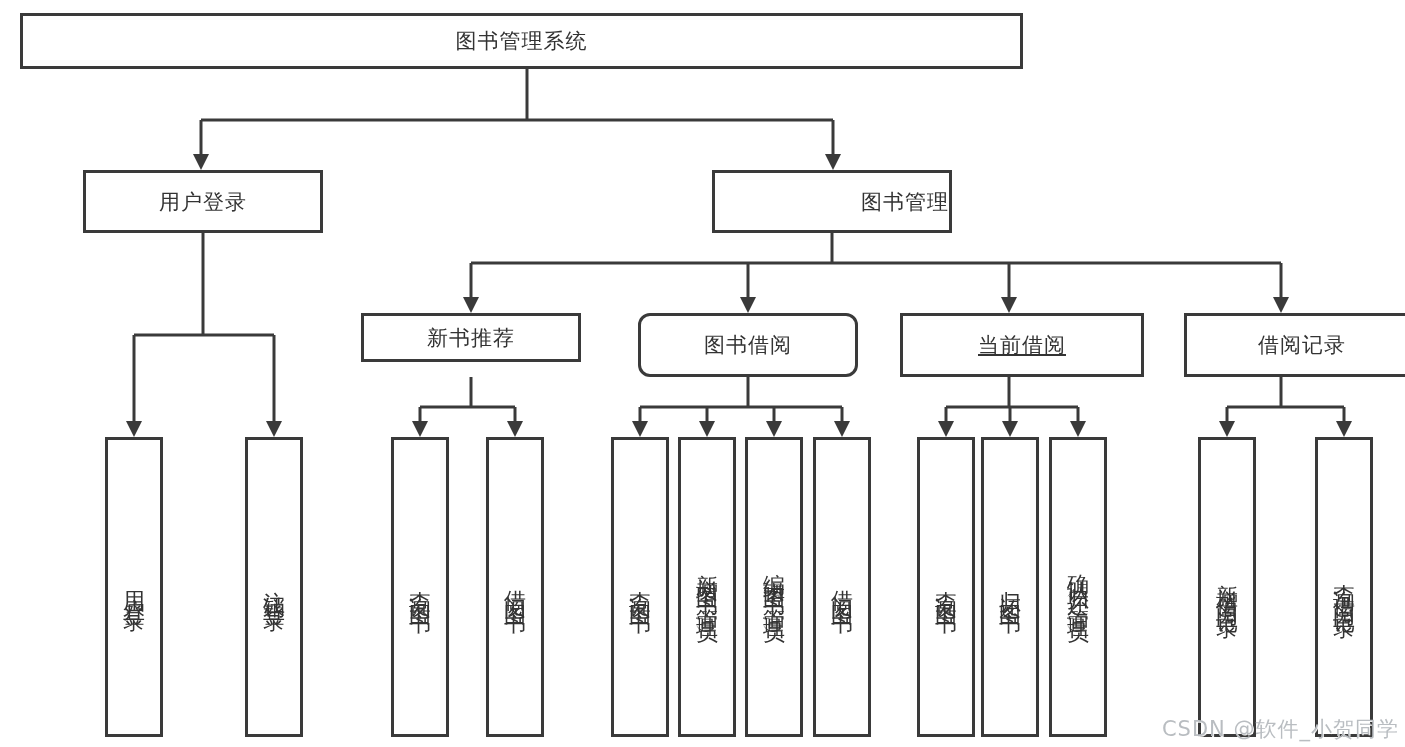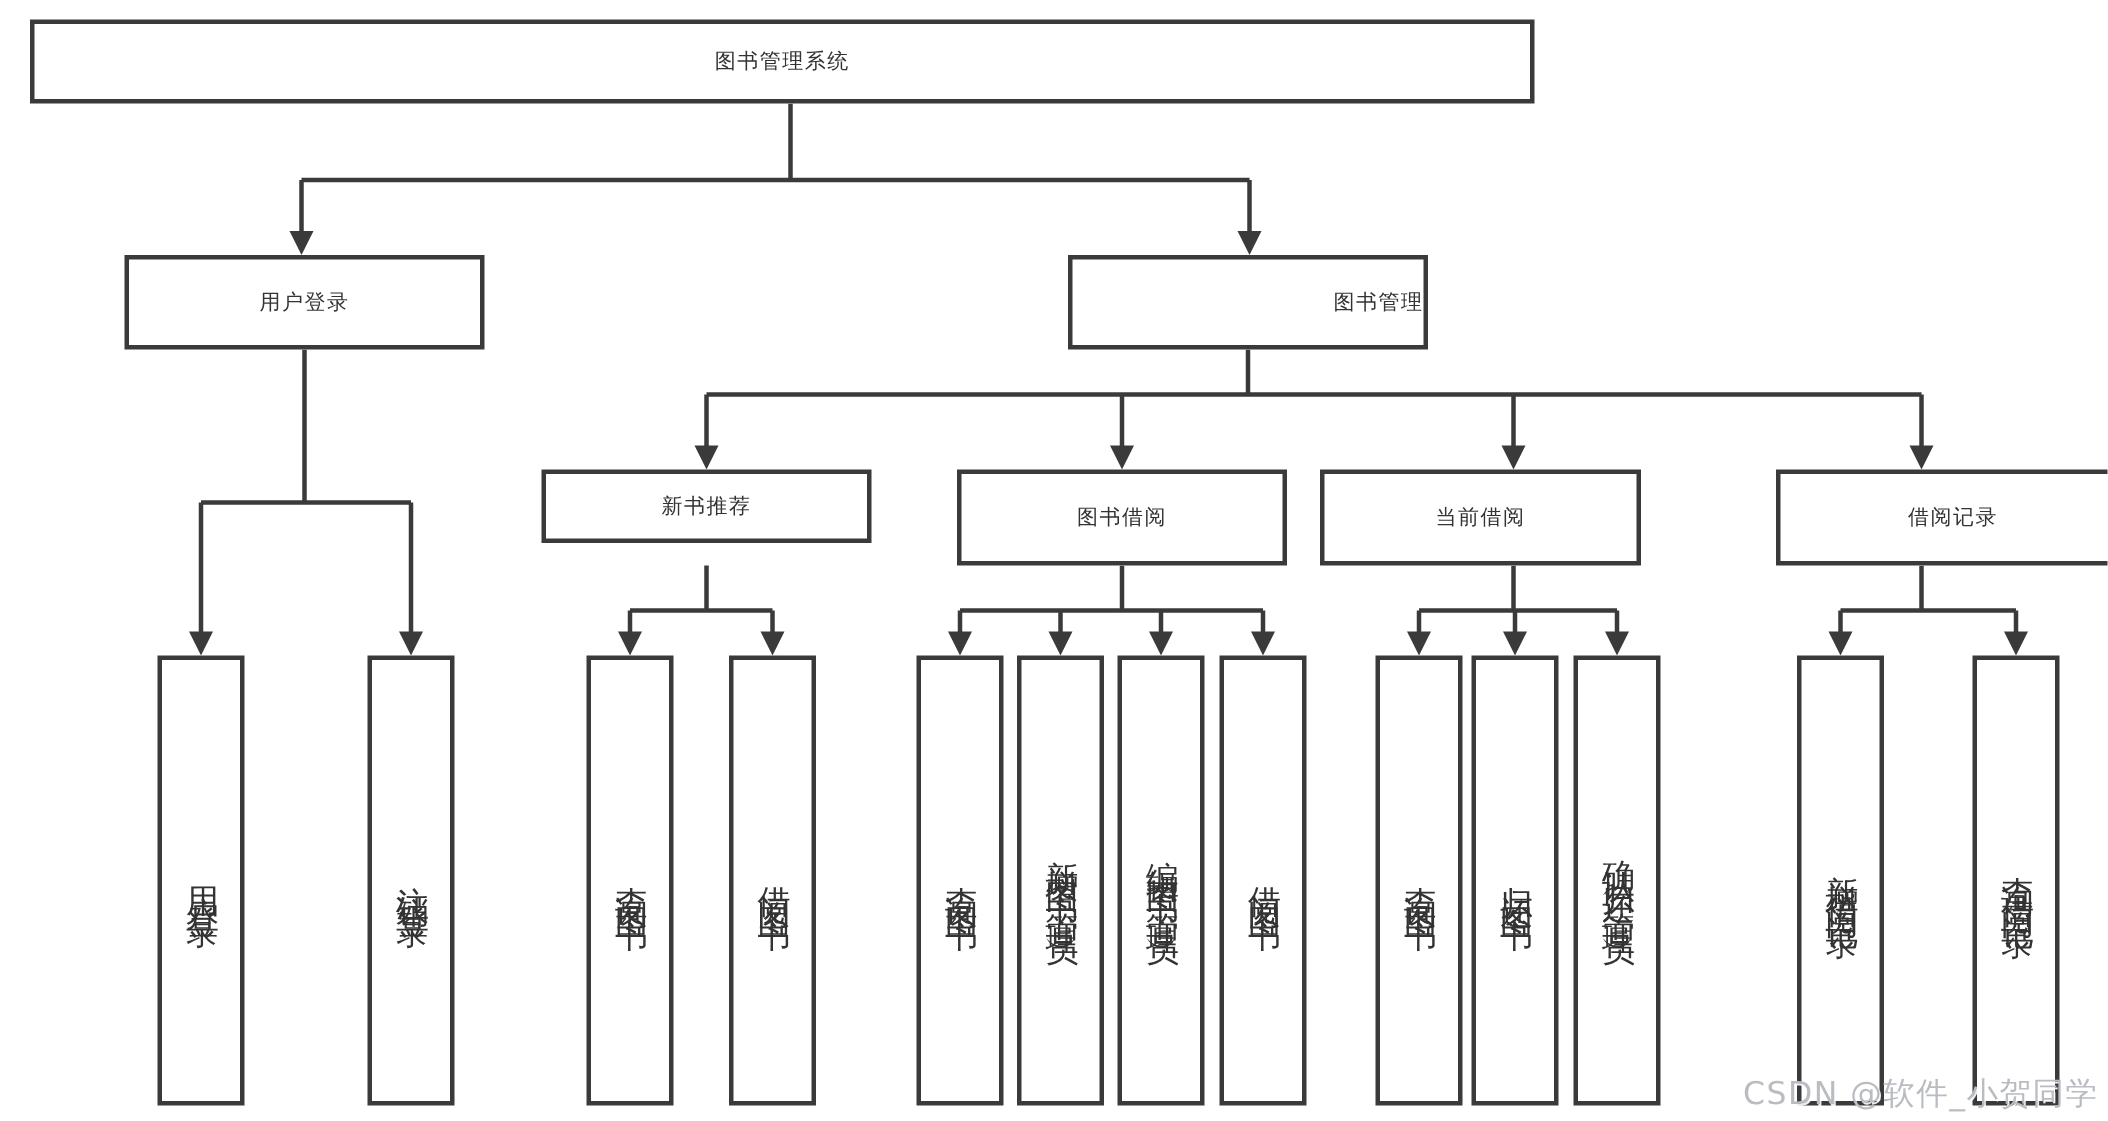--- a/index.html
+++ b/index.html
@@ -36,40 +36,40 @@
     stroke:none;
   }
   .box{
     position:absolute;
     background:#fff;
     border:3px solid var(--line,#3a3a3a);
     display:flex;
     align-items:center;
     justify-content:center;
     text-align:center;
-    font-size:14px;
+    font-size:21px;
     letter-spacing:1px;
     color:var(--text,#333);
   }
   .box.vert{
     font-size:22px;
     letter-spacing:7px;
   }
   .vlabel{
     writing-mode:vertical-rl;
     text-orientation:mixed;
     white-space:nowrap;
     line-height:1;
   }
   .root-box   {left:20px;  top:13px;  width:1003px; height:56px;}
   .l1-a       {left:83px;  top:170px; width:240px;  height:63px;}
   .l1-b       {left:712px; top:170px; width:240px;  height:63px;justify-content:flex-end;}
   .l2-a       {left:361px; top:313px; width:220px;  height:49px;}
-  .l2-b       {left:638px; top:313px; width:220px;  height:64px;}
-  .l2-c       {left:880px; top:313px; width:214px;  height:64px;}
+  .l2-b       {left:638px; top:313px; width:220px;  height:64px;border-radius:12px;}
+  .l2-c       {left:900px; top:313px; width:244px;  height:64px;text-decoration:underline;}
   .l2-d       {left:1172px;top:313px; width:236px;  height:64px;margin-left:12px;}
   .leaf{top:437px;width:58px;height:300px;}
   .lf-0 {left:105px;}
   .lf-1 {left:245px;}
   .lf-2 {left:391px;}
   .lf-3 {left:486px;}
   .lf-4 {left:611px;}
   .lf-5 {left:678px;}
   .lf-6 {left:745px;}
   .lf-7 {left:813px;}

